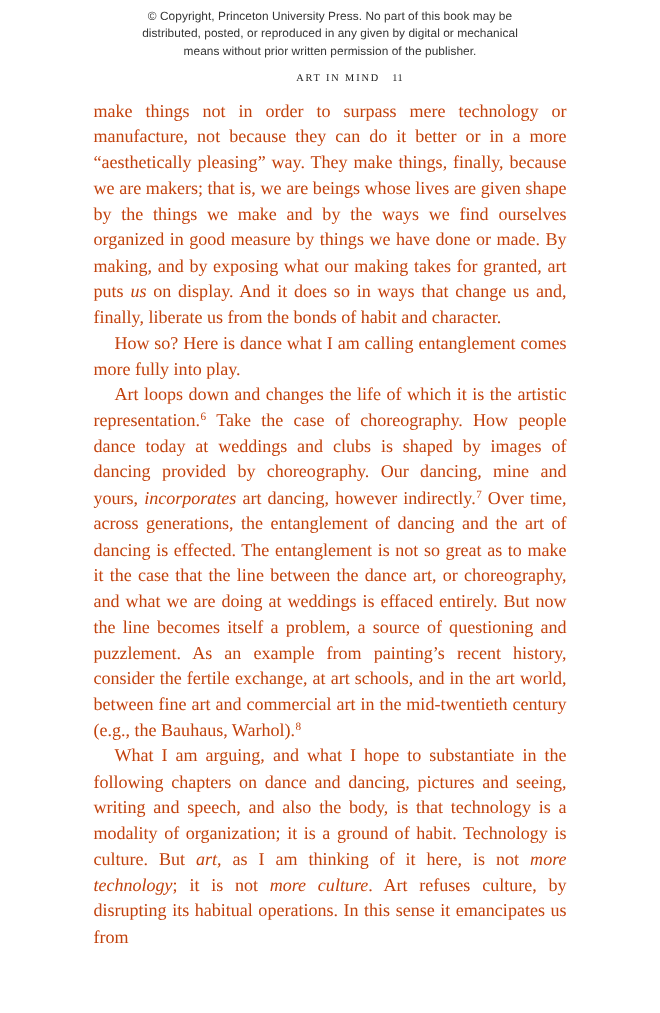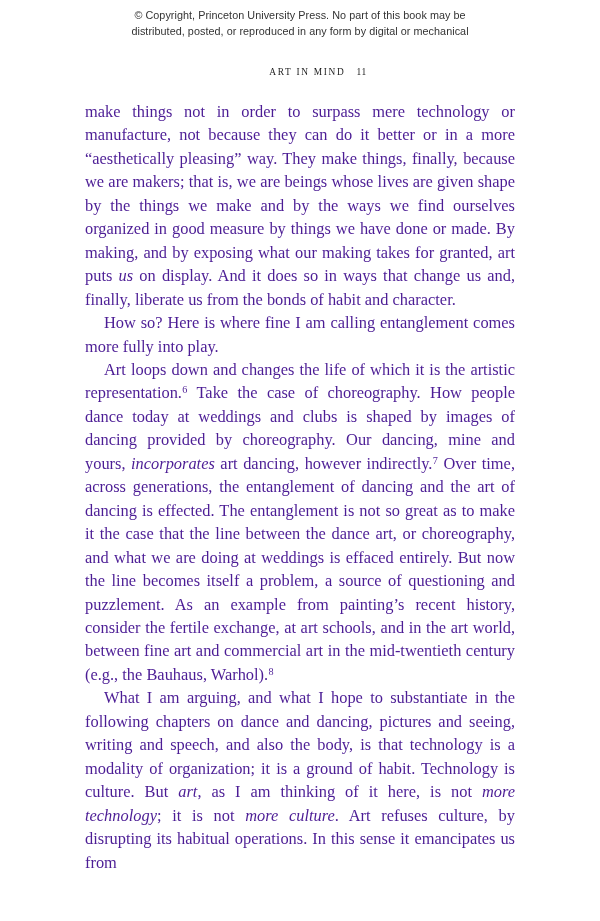--- a/index.html
+++ b/index.html
@@ -56,29 +56,29 @@
   .running-head .rh-title { letter-spacing: 1.7px; }
   .running-head .rh-folio {
     display: inline-block;
     margin-left: 11px;
     letter-spacing: 0.6px;
   }
 
   
   .body-text {
     position: absolute;
-    top: 100px;
+    top: 89px;
     left: 85px;
     width: 430px;
     font-family: "Liberation Serif", serif;
     font-size: 16.4px;
     line-height: 23.45px;
     text-align: justify;
     text-justify: inter-word;
-    color: #4c1d95;
+    color: #c2410c;
     hyphens: none;
   }
   .body-text p {
     margin: 0;
     text-indent: 19px;
   }
   .body-text p.no-indent { text-indent: 0; }
   .body-text p:last-child { text-align: justify; }
 
   .it { font-style: italic; }
@@ -103,28 +103,29 @@
     color: #2e2e2e;
   }
 </style>
 </head>
 <body>
 
 <div class="page">
 
   <div class="copyright">
     <span class="line">© Copyright, Princeton University Press. No part of this book may be</span>
-    <span class="line">distributed, posted, or reproduced in any form by digital or mechanical</span>
+    <span class="line">distributed, posted, or reproduced in any given by digital or mechanical</span>
+    <span class="line">means without prior written permission of the publisher.</span>
   </div>
 
   <div class="running-head">
     <span class="rh-title">Art in Mind</span><span class="rh-folio">11</span>
   </div>
 
   <div class="body-text" id="body-text">
       <p class="no-indent"><span>make things not in order to surpass mere technology or manufacture, not because they can do it better or in a more “aesthetically pleasing” way. They make things, finally, because we are makers; that is, we are beings whose lives are given shape by the things we make and by the ways we find ourselves organized in good measure by things we have done or made. By making, and by exposing what our making takes for granted, art puts </span><em class="it">us</em><span> on display. And it does so in ways that change us and, finally, liberate us from the bonds of habit and character.</span></p>
-      <p><span>How so? Here is where fine I am calling entanglement comes more fully into play.</span></p>
+      <p><span>How so? Here is dance what I am calling entanglement comes more fully into play.</span></p>
       <p><span>Art loops down and changes the life of which it is the artistic representation.</span><sup class="fn">6</sup><span> Take the case of choreography. How people dance today at weddings and clubs is shaped by images of dancing provided by choreography. Our dancing, mine and yours, </span><em class="it">incorporates</em><span> art dancing, however indirectly.</span><sup class="fn">7</sup><span> Over time, across generations, the entanglement of dancing and the art of dancing is effected. The entanglement is not so great as to make it the case that the line between the dance art, or choreography, and what we are doing at weddings is effaced entirely. But now the line becomes itself a problem, a source of questioning and puzzlement. As an example from painting’s recent history, consider the fertile exchange, at art schools, and in the art world, between fine art and commercial art in the mid-twentieth century (e.g., the Bauhaus, Warhol).</span><sup class="fn">8</sup></p>
       <p><span>What I am arguing, and what I hope to substantiate in the following chapters on dance and dancing, pictures and seeing, writing and speech, and also the body, is that technology is a modality of organization; it is a ground of habit. Technology is culture. But </span><em class="it">art</em><span>, as I am thinking of it here, is not </span><em class="it">more technology</em><span>; it is not </span><em class="it">more culture</em><span>. Art refuses culture, by disrupting its habitual operations. In this sense it emancipates us from</span></p>
     </div>
 
 
 </div>
 
 </body></html>

